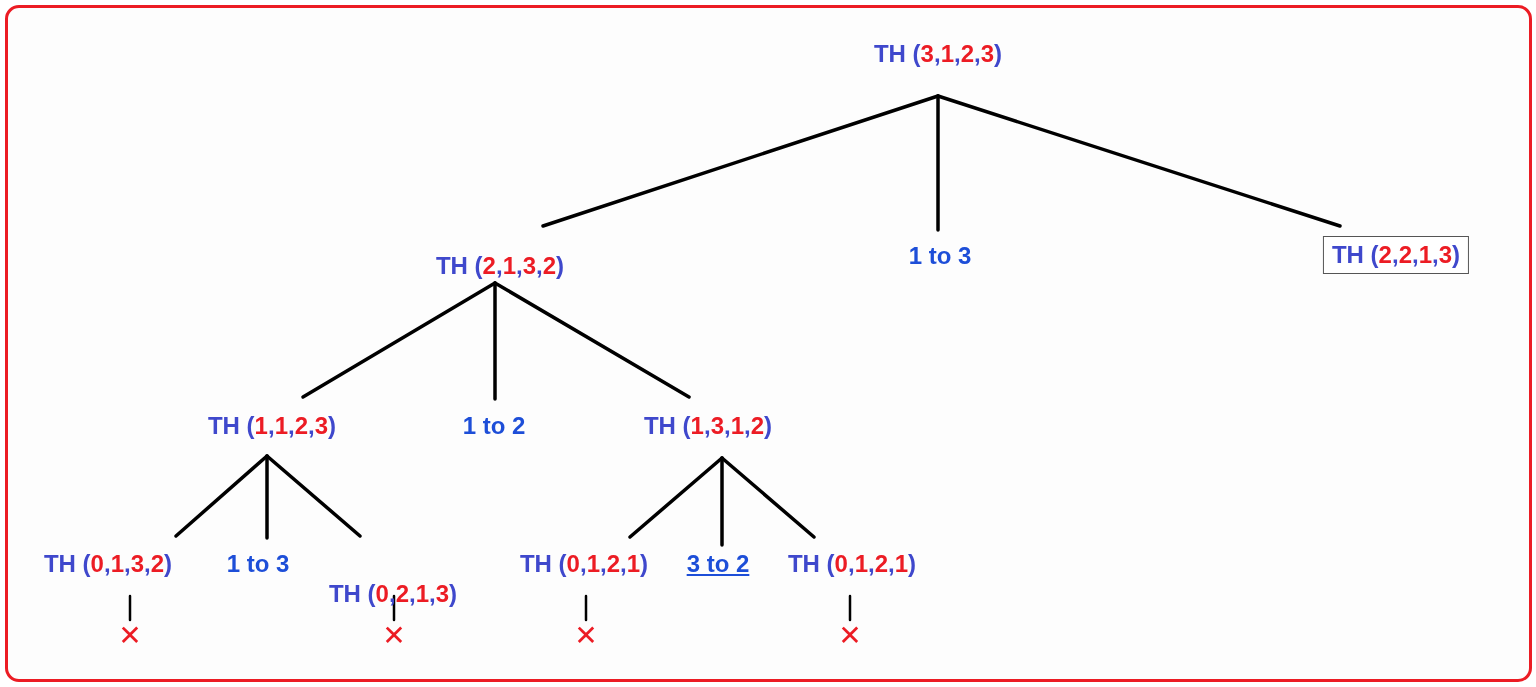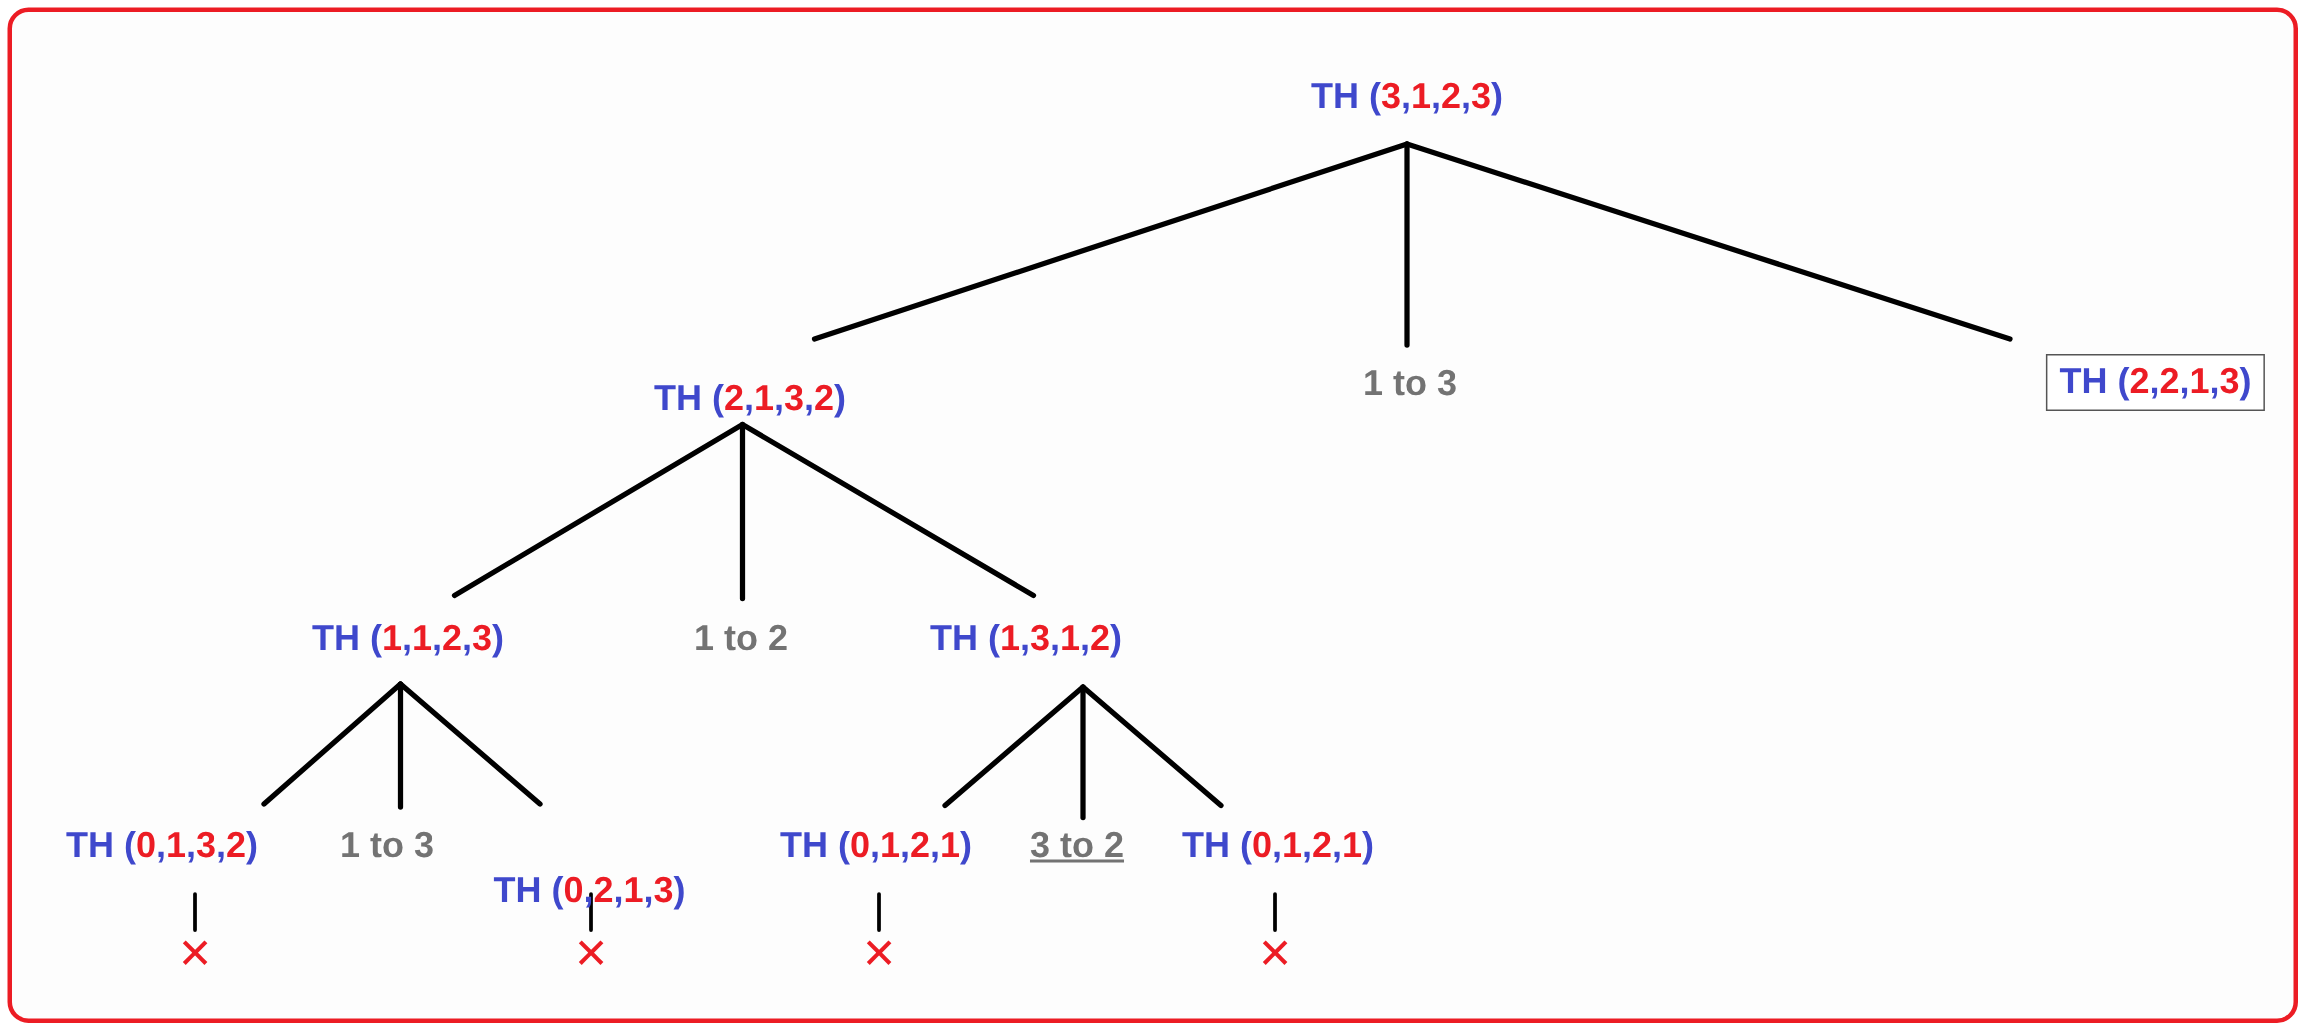--- a/index.html
+++ b/index.html
@@ -3,21 +3,21 @@
 <meta charset="utf-8">
 <style>
   html, body { margin:0; padding:0; background:#ffffff; }
   body { width:1536px; height:687px; position:relative; overflow:hidden; font-family:"Liberation Sans", sans-serif; }
   .frame { position:absolute; left:5px; top:5px; width:1521px; height:671px; border:3px solid #ec1c24; border-radius:14px; box-sizing:content-box; background:#fdfdfd; }
   svg.lines { position:absolute; left:0; top:0; }
   .node { position:absolute; font-weight:bold; font-size:24px; white-space:nowrap; transform:translateX(-50%); line-height:28px; }
   .node .th { color:#3f48cc; }
   .node .red { color:#ec1c24; }
   .node .blue { color:#3f48cc; }
-  .move { position:absolute; font-weight:bold; font-size:24px; color:#737373; white-space:nowrap; transform:translateX(-50%); line-height:28px; }
+  .move { position:absolute; font-weight:bold; font-size:24px; color:#1d4ed8; white-space:nowrap; transform:translateX(-50%); line-height:28px; }
   .boxed { border:1.5px solid #555; padding:4px 8px; background:#fff; }
   .cross { position:absolute; color:#ec1c24; font-size:28px; line-height:28px; transform:translateX(-50%); }
 </style>
 </head>
 <body>
 
 <div class="frame"></div>
 
 <svg class="lines" width="1536" height="687">
   <g stroke="#000" stroke-width="3.5" fill="none" stroke-linecap="round">
@@ -38,41 +38,41 @@
     <line x1="722" y1="458" x2="722" y2="545"></line>
     <line x1="722" y1="458" x2="814" y2="537"></line>
 
     <line x1="130" y1="596" x2="130" y2="620" stroke-width="2.5"></line>
     <line x1="394" y1="596" x2="394" y2="620" stroke-width="2.5"></line>
     <line x1="586" y1="596" x2="586" y2="620" stroke-width="2.5"></line>
     <line x1="850" y1="596" x2="850" y2="620" stroke-width="2.5"></line>
   </g>
 </svg>
 
-<div class="node" style="left:938px; top:51px;text-align:right;">
+<div class="node" style="left:938px; top:40px;text-align:right;">
   <span class="th">TH</span>
   <span class="blue">(</span><span class="red">3</span><span class="blue">,</span><span class="red">1</span><span class="blue">,</span><span class="red">2</span><span class="blue">,</span><span class="red">3</span><span class="blue">)</span>
 </div>
 
 <div class="node" style="left:500px; top:252px;">
   <span class="th">TH</span>
   <span class="blue">(</span><span class="red">2</span><span class="blue">,</span><span class="red">1</span><span class="blue">,</span><span class="red">3</span><span class="blue">,</span><span class="red">2</span><span class="blue">)</span>
 </div>
 <div class="move" style="left:940px; top:242px;">1 to 3</div>
-<div class="node boxed" style="left:1396px; top:236px;margin-left:41px;">
+<div class="node boxed" style="left:1396px; top:236px;">
   <span class="th">TH</span>
   <span class="blue">(</span><span class="red">2</span><span class="blue">,</span><span class="red">2</span><span class="blue">,</span><span class="red">1</span><span class="blue">,</span><span class="red">3</span><span class="blue">)</span>
 </div>
 
 <div class="node" style="left:272px; top:412px;">
   <span class="th">TH</span>
   <span class="blue">(</span><span class="red">1</span><span class="blue">,</span><span class="red">1</span><span class="blue">,</span><span class="red">2</span><span class="blue">,</span><span class="red">3</span><span class="blue">)</span>
 </div>
 <div class="move" style="left:494px; top:412px;">1 to 2</div>
-<div class="node" style="left:684px; top:412px;">
+<div class="node" style="left:708px; top:412px;">
   <span class="th">TH</span>
   <span class="blue">(</span><span class="red">1</span><span class="blue">,</span><span class="red">3</span><span class="blue">,</span><span class="red">1</span><span class="blue">,</span><span class="red">2</span><span class="blue">)</span>
 </div>
 
 <div class="node" style="left:108px; top:550px;">
   <span class="th">TH</span>
   <span class="blue">(</span><span class="red">0</span><span class="blue">,</span><span class="red">1</span><span class="blue">,</span><span class="red">3</span><span class="blue">,</span><span class="red">2</span><span class="blue">)</span>
 </div>
 <div class="move" style="left:258px; top:550px;">1 to 3</div>
 <div class="node" style="left:393px; top:580px;">

